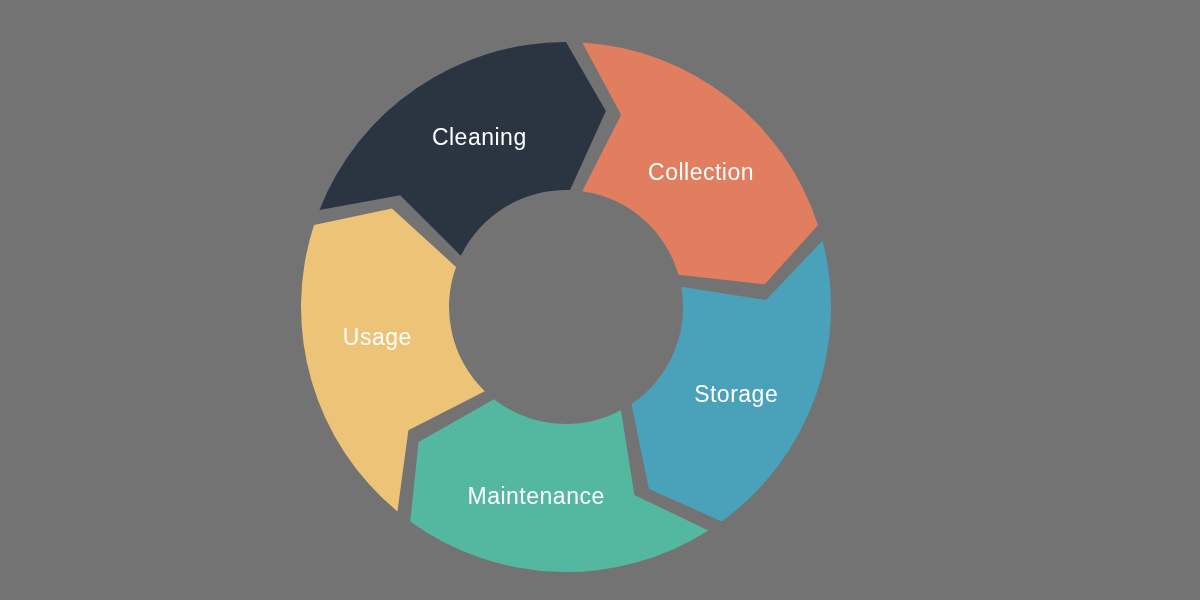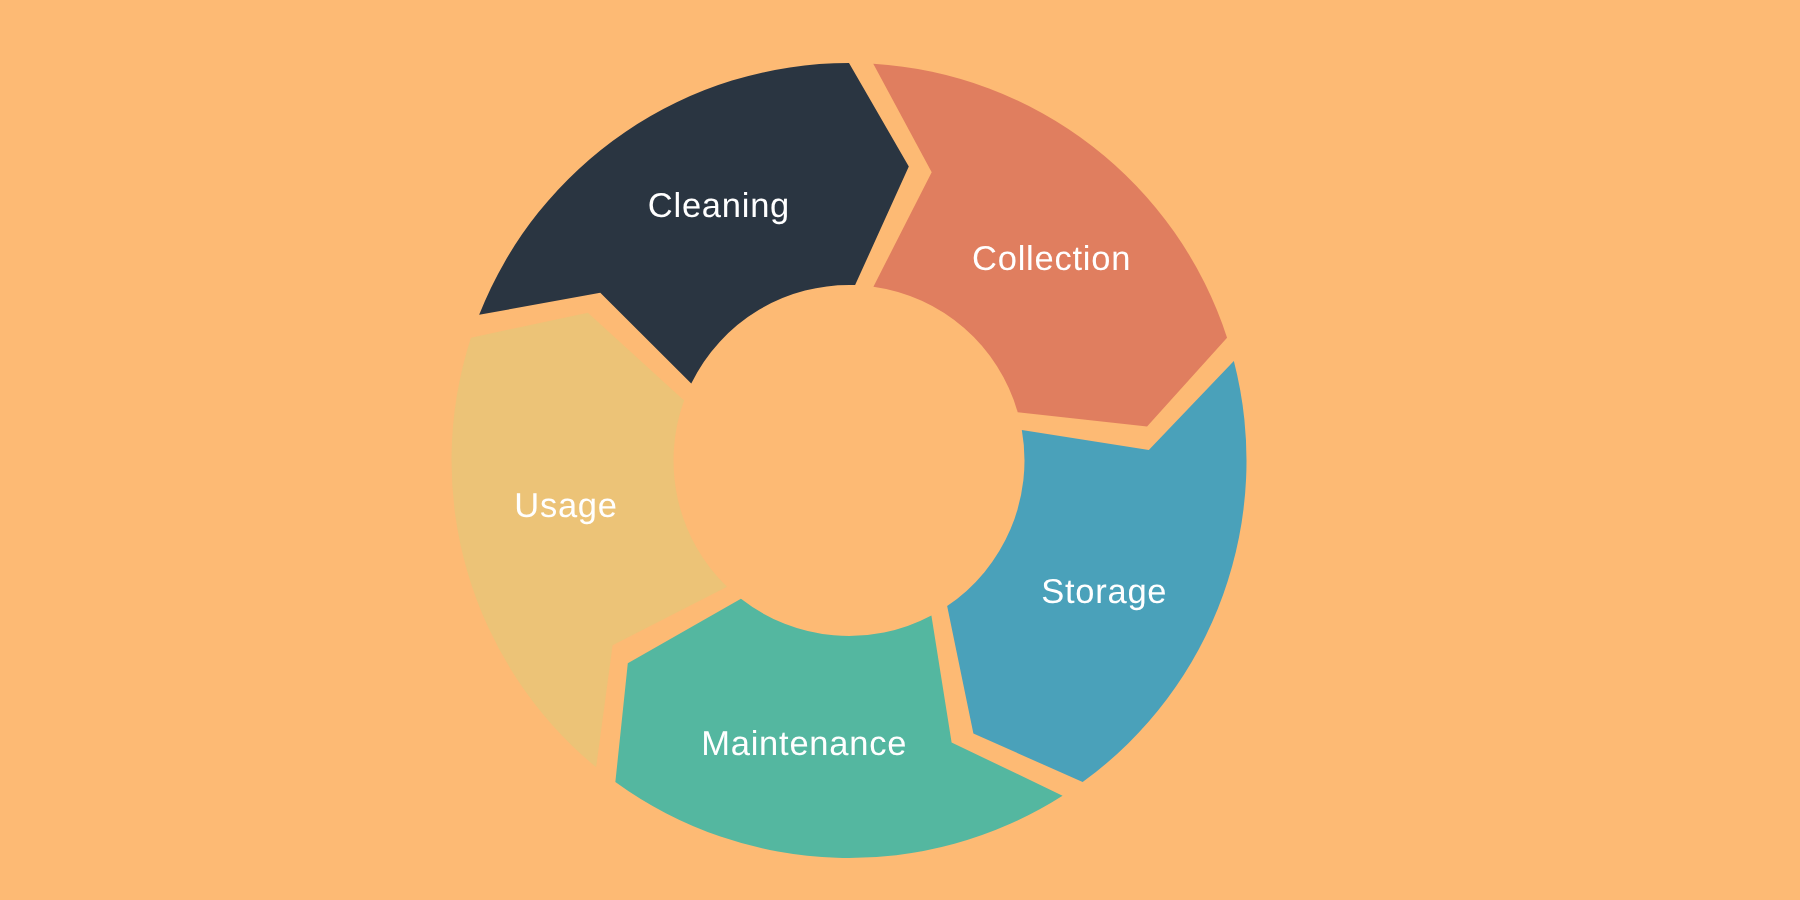--- a/index.html
+++ b/index.html
@@ -5,21 +5,21 @@
   html, body {
     margin: 0;
     padding: 0;
     background: #ffffff;
     font-family: "Liberation Sans", sans-serif;
   }
   .stage {
     position: relative;
     width: 1200px;
     height: 600px;
-    background: #fdba74;
+    background: #737373;
     overflow: hidden;
   }
   .stage svg {
     display: block;
     width: 1200px;
     height: 600px;
   }
   .seg-label {
     font-family: "Liberation Sans", sans-serif;
     font-size: 23px;

